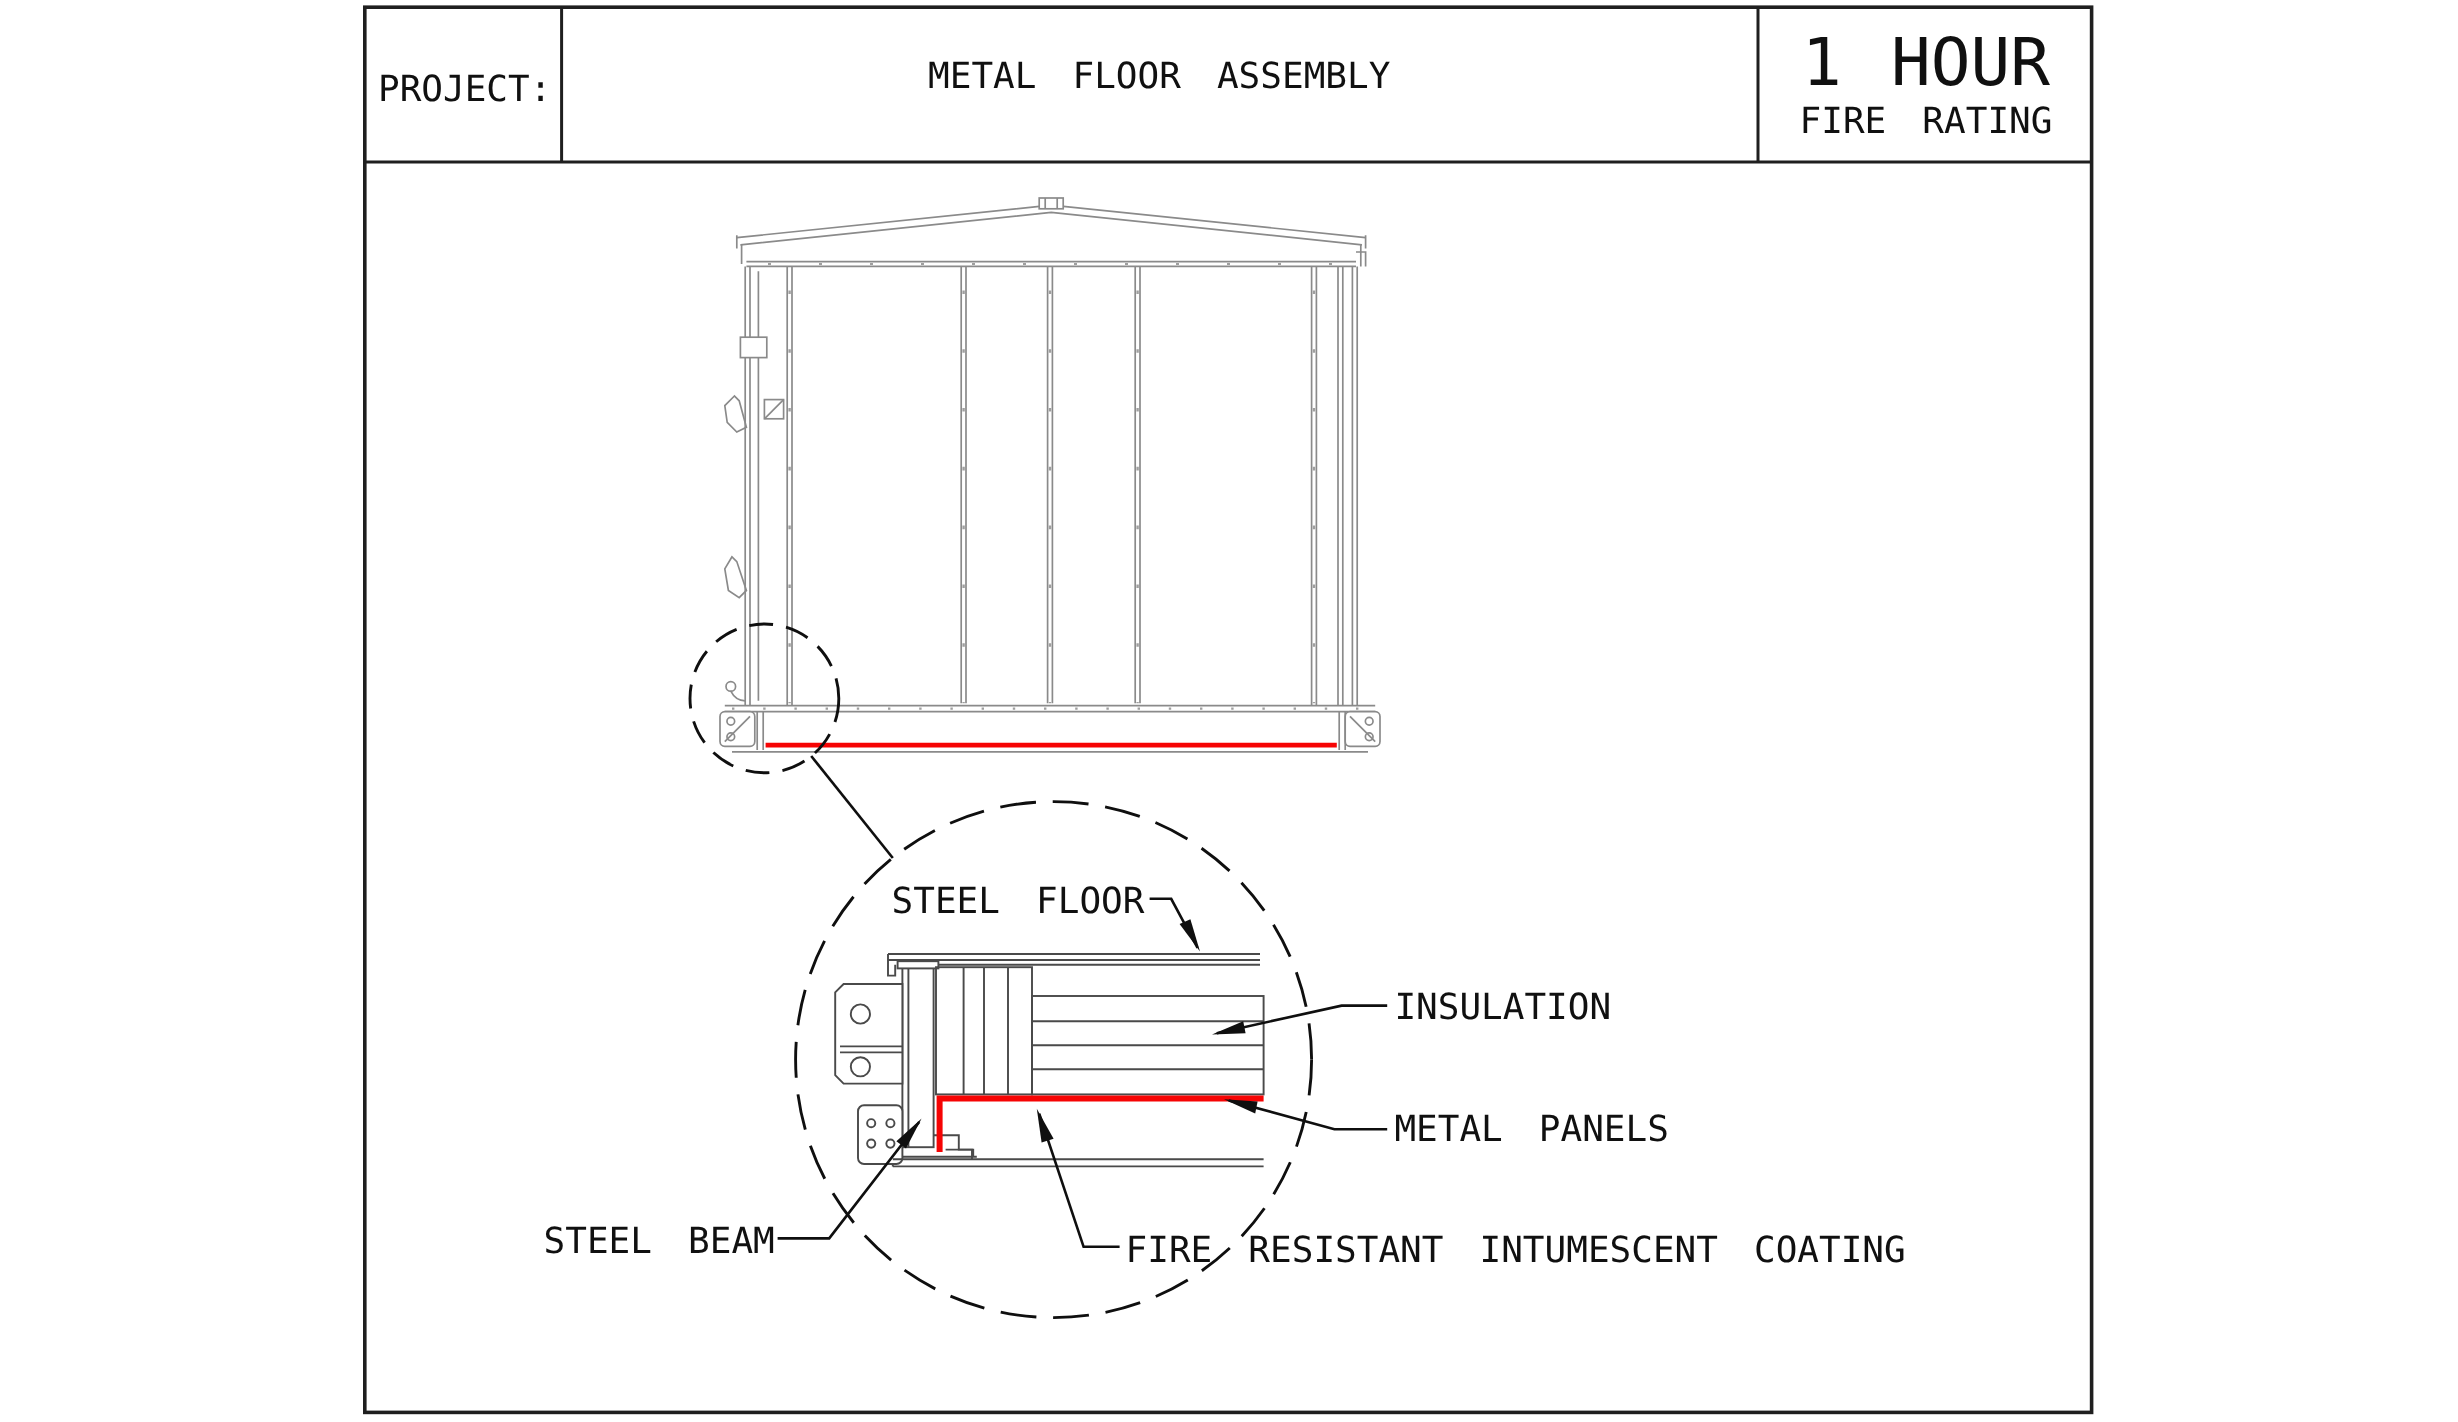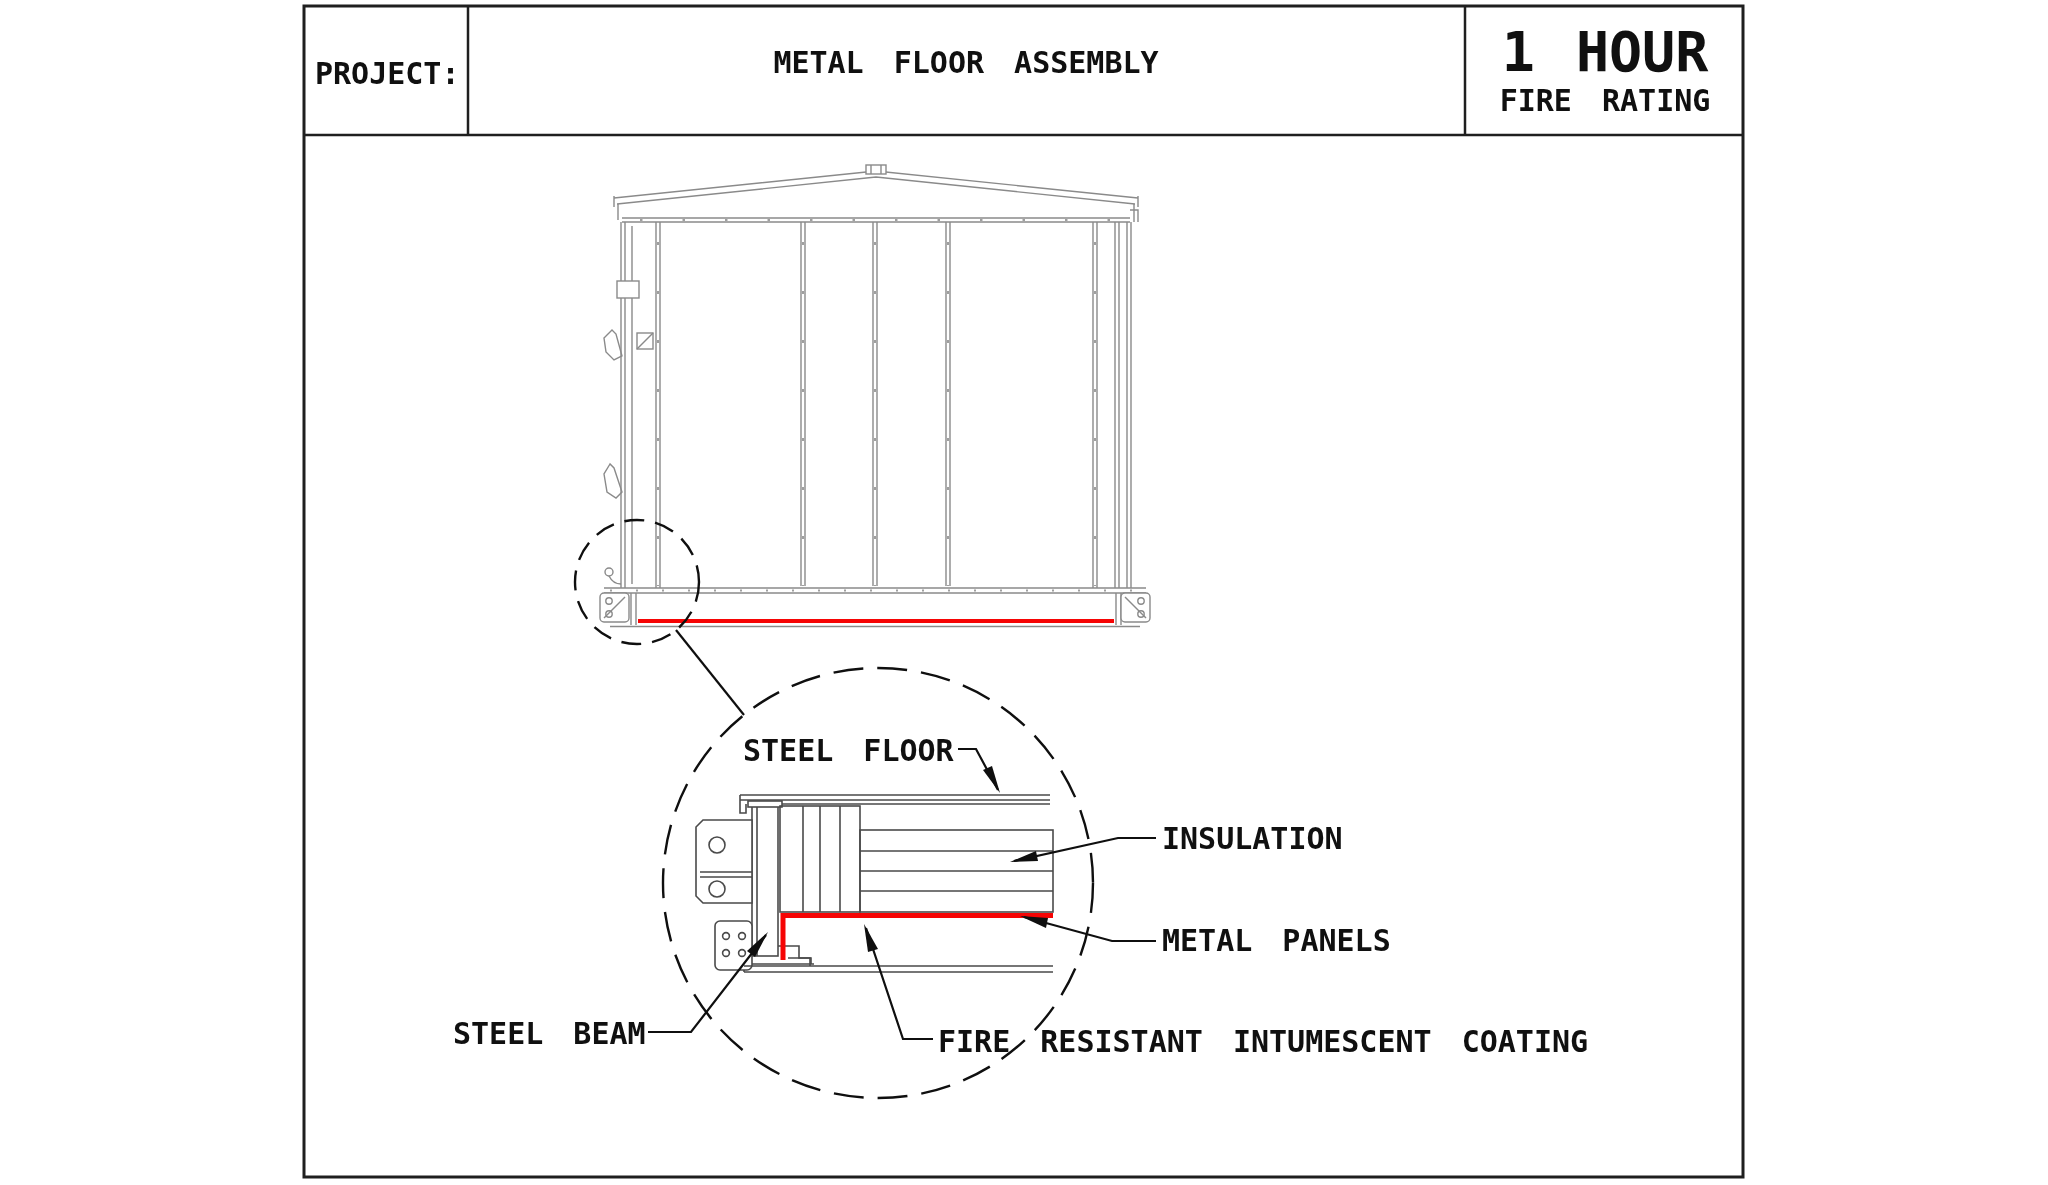--- a/index.html
+++ b/index.html
@@ -1,18 +1,18 @@
 <!DOCTYPE html>
 <html><head>
 <meta charset="utf-8">
 <style>
   html,body{margin:0;padding:0;background:#ffffff;}
   body{width:2048px;height:1185px;position:relative;overflow:hidden;
        font-family:"DejaVu Sans Mono","Liberation Mono",monospace;}
-  .sheet{position:absolute;inset:0;font-weight:bold;}
+  .sheet{position:absolute;inset:0;}
   svg{display:block;}
   svg text{font-family:"DejaVu Sans Mono","Liberation Mono",monospace;fill:#101010;}
   .cad{font-size:30px;word-spacing:12px;letter-spacing:0px;}
   .cad-big{font-size:55px;word-spacing:8px;}
   .bk{stroke:#1f1f1f;fill:none;}
   .e{stroke:#8a8a8a;stroke-width:1.4;fill:none;}
   .ew{stroke:#8a8a8a;stroke-width:1.4;fill:#ffffff;}
   .tick{stroke:#9f9f9f;fill:none;}
   .d{stroke:#4a4a4a;stroke-width:1.6;fill:none;}
   .dw{stroke:#4a4a4a;stroke-width:1.6;fill:#ffffff;}

